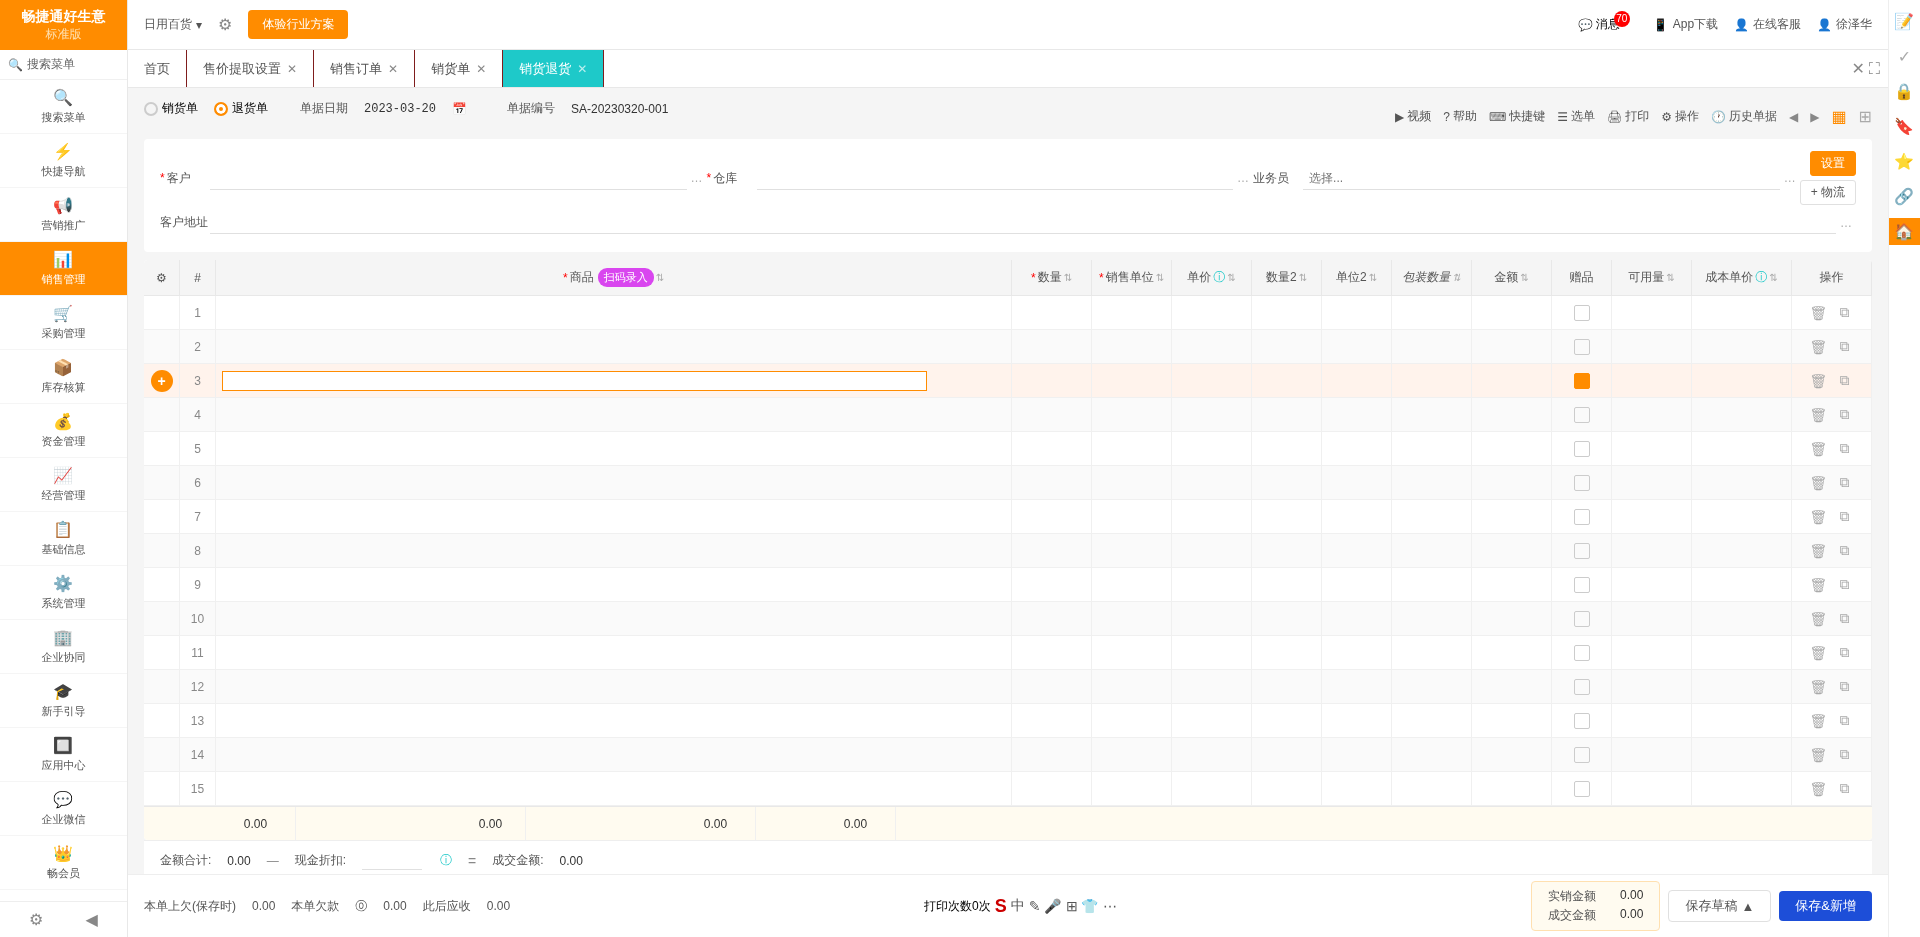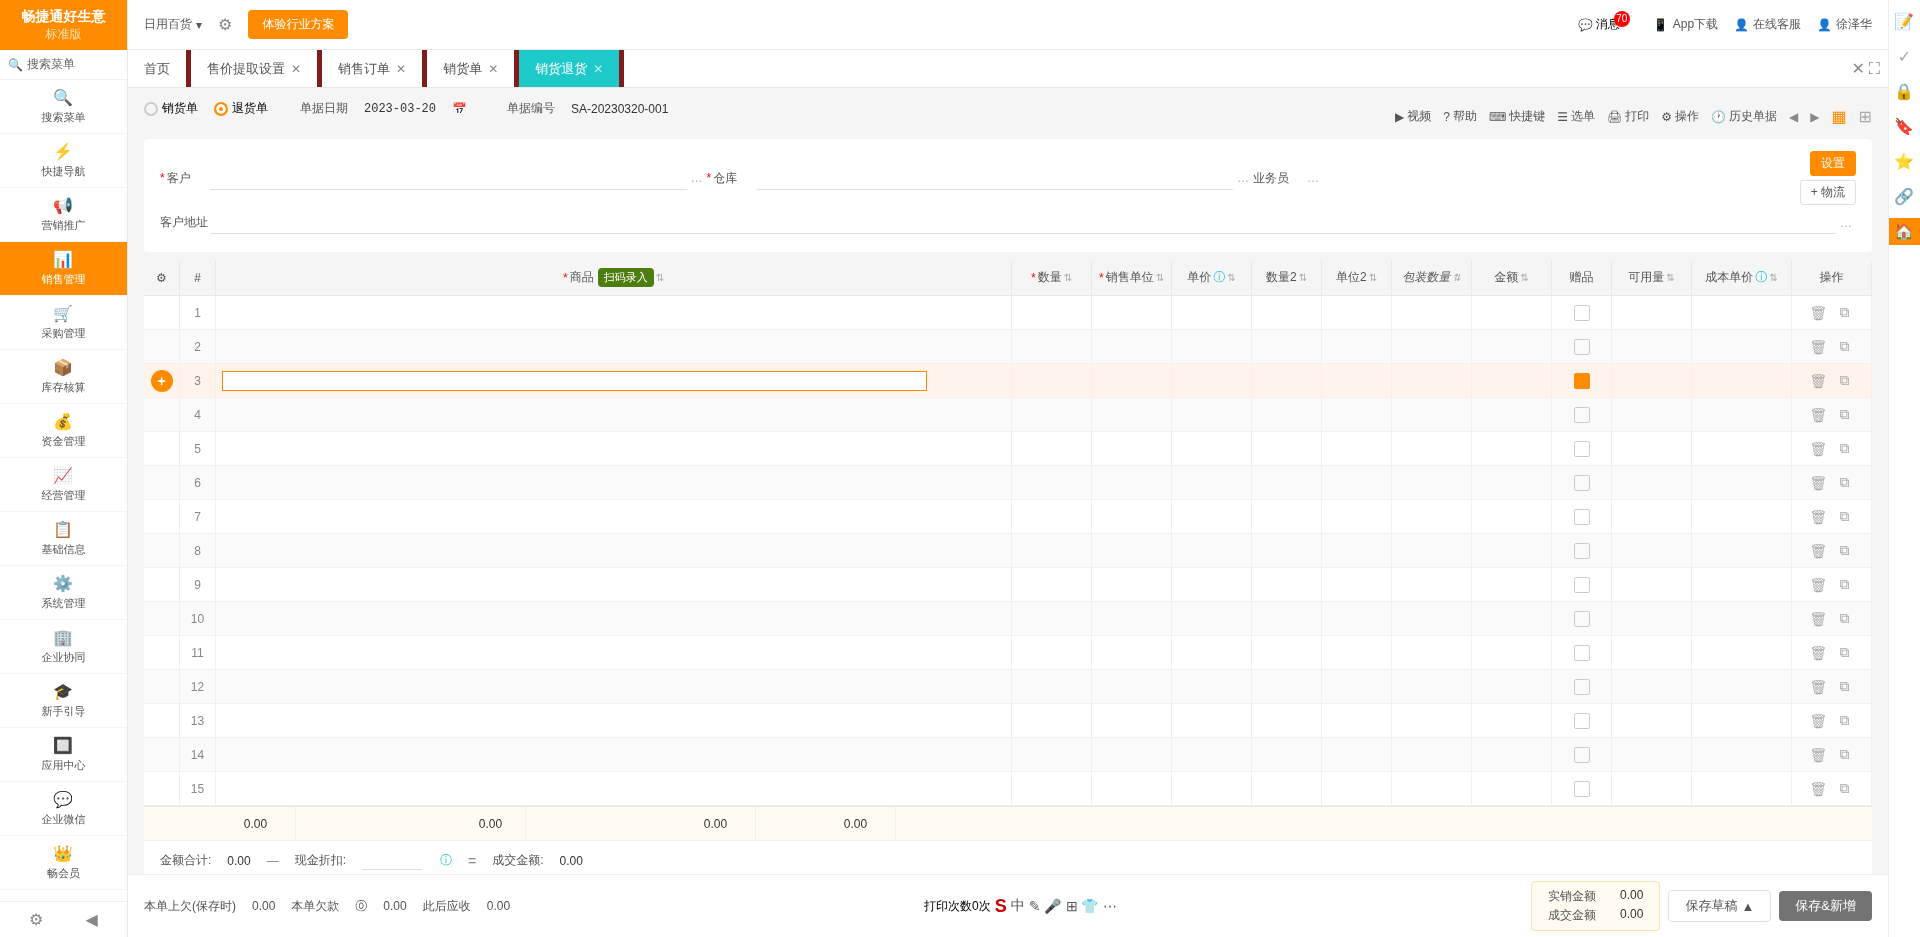--- a/index.html
+++ b/index.html
@@ -29,21 +29,21 @@
     .topbar-left { display: flex; align-items: center; gap: 16px; }
     .topbar-right { display: flex; align-items: center; gap: 16px; }
     .topbar-nav { font-size: 12px; color: #555; display: flex; align-items: center; gap: 4px; cursor: pointer; }
     .topbar-trial-btn { background: #ff8c00; color: #fff; border: none; padding: 6px 14px; border-radius: 4px; cursor: pointer; font-size: 12px; }
     .topbar-gear { font-size: 16px; color: #888; cursor: pointer; }
     .topbar-badge { background: #f00; color: #fff; border-radius: 50%; width: 16px; height: 16px; font-size: 10px; display: flex; align-items: center; justify-content: center; position: relative; top: -6px; left: -8px; }
     .topbar-msg { display: flex; align-items: center; gap: 2px; cursor: pointer; }
 
     
     .tabs { height: 38px; background: #fff; border-bottom: 1px solid #e8e8e8; display: flex; align-items: stretch; padding-left: 0; }
-    .tab { padding: 0 16px; display: flex; align-items: center; gap: 6px; cursor: pointer; font-size: 13px; color: #555; border-right: 5px solid #7f1d1d; white-space: nowrap; }
+    .tab { padding: 0 16px; display: flex; align-items: center; gap: 6px; cursor: pointer; font-size: 13px; color: #555; border-right: 1px solid #7f1d1d; white-space: nowrap; }
     .tab.active { background: #1ec9c9; color: #fff; }
     .tab-close { font-size: 12px; opacity: 0.7; cursor: pointer; }
     .tabs-actions { margin-left: auto; display: flex; align-items: center; padding: 0 8px; gap: 4px; }
     .tabs-action-btn { font-size: 16px; color: #888; cursor: pointer; }
 
     
     .content { flex: 1; overflow-y: auto; padding: 12px 16px; background: #f5f5f5; }
 
     
     .form-card { background: #fff; border-radius: 4px; padding: 12px 16px; margin-bottom: 8px; }
@@ -74,21 +74,21 @@
     .top-action-bar { display: flex; align-items: center; gap: 12px; margin-bottom: 6px; }
     .action-link { color: #555; font-size: 12px; cursor: pointer; display: flex; align-items: center; gap: 3px; }
 
     
     .table-container { background: #fff; border-radius: 4px; overflow: hidden; }
     .table-header-row { display: flex; align-items: center; background: #f5f5f5; border-bottom: 1px solid #e8e8e8; height: 36px; }
     .th { font-size: 12px; color: #555; font-weight: 500; padding: 0 6px; display: flex; align-items: center; justify-content: center; border-right: 1px solid #e8e8e8; height: 100%; white-space: nowrap; }
     .th.required::before { content: '*'; color: #f00; margin-right: 2px; }
     .th-gear { width: 36px; justify-content: center; }
     .th-product { flex: 2; min-width: 120px; }
-    .th-scan { background: #4d7c0f; color: #fff; padding: 2px 6px; border-radius: 4px; font-size: 11px; cursor: pointer; margin-left: 4px; }
+    .th-scan { background: #d946ef; color: #fff; padding: 2px 6px; border-radius: 9px; font-size: 11px; cursor: pointer; margin-left: 4px; }
     .th-qty { width: 80px; }
     .th-unit { width: 80px; }
     .th-price { width: 80px; text-align: center; }
     .th-qty2 { width: 70px; }
     .th-unit2 { width: 70px; }
     .th-pkg { width: 80px; font-style: italic; }
     .th-amount { width: 80px; }
     .th-gift { width: 60px; }
     .th-avail { width: 80px; }
     .th-cost { width: 100px; }
@@ -135,21 +135,21 @@
 
     
     .footer { background: #fff; border-top: 1px solid #eee; padding: 6px 16px; display: flex; align-items: center; gap: 16px; justify-content: space-between; }
     .footer-left { display: flex; gap: 16px; align-items: center; font-size: 12px; color: #555; }
     .footer-center { display: flex; align-items: center; gap: 4px; }
     .footer-right { display: flex; gap: 8px; align-items: center; }
     .footer-summary { background: #fffbf0; border: 1px solid #ffe0b0; border-radius: 4px; padding: 6px 16px; display: flex; flex-direction: column; gap: 2px; }
     .footer-summary-row { display: flex; justify-content: space-between; gap: 24px; font-size: 12px; color: #555; }
     .footer-summary-val { color: #333; font-weight: 500; }
     .save-draft-btn { background: #fff; border: 1px solid #e0e0e0; padding: 6px 16px; border-radius: 4px; cursor: pointer; font-size: 13px; color: #555; display: flex; align-items: center; gap: 4px; }
-    .save-new-btn { background: #737373; border: none; padding: 6px 16px; border-radius: 4px; cursor: pointer; font-size: 13px; color: #fff; display: flex; align-items: center; gap: 4px; }
+    .save-new-btn { background: #1d4ed8; border: none; padding: 6px 16px; border-radius: 4px; cursor: pointer; font-size: 13px; color: #fff; display: flex; align-items: center; gap: 4px; }
 
     
     .right-sidebar { width: 32px; background: #fff; border-left: 1px solid #eee; display: flex; flex-direction: column; align-items: center; padding: 8px 0; gap: 8px; }
     .right-icon { font-size: 16px; color: #aaa; cursor: pointer; padding: 4px; }
     .right-icon.active-right { color: #ff8c00; background: #fff3ec; border-radius: 4px; }
 
     .info-icon { color: #1ec9c9; font-size: 12px; cursor: pointer; margin-left: 2px; }
 
     .topbar-icon-group { display: flex; align-items: center; gap: 4px; font-size: 12px; color: #555; cursor: pointer; }
   </style>
@@ -358,20 +358,21 @@
           <input class="form-field-input" type="text" style="">
           <span class="form-field-dots">…</span>
         </div>
         <div class="form-field" style="flex:1;">
           <span class="form-field-label required">仓库</span>
           <input class="form-field-input" type="text" style="">
           <span class="form-field-dots">…</span>
         </div>
         <div class="form-field" style="flex:1;">
           <span class="form-field-label">业务员</span>
+          <input class="form-field-input" type="text" placeholder="选择..." style="">
           <span class="form-field-dots">…</span>
         </div>
         <div class="form-actions-top">
           <button class="form-action-btn orange">设置</button>
           <button class="form-action-btn">+ 物流</button>
         </div>
       </div>
       <div class="form-fields">
         <div class="form-field">
           <span class="form-field-label">客户地址</span>

